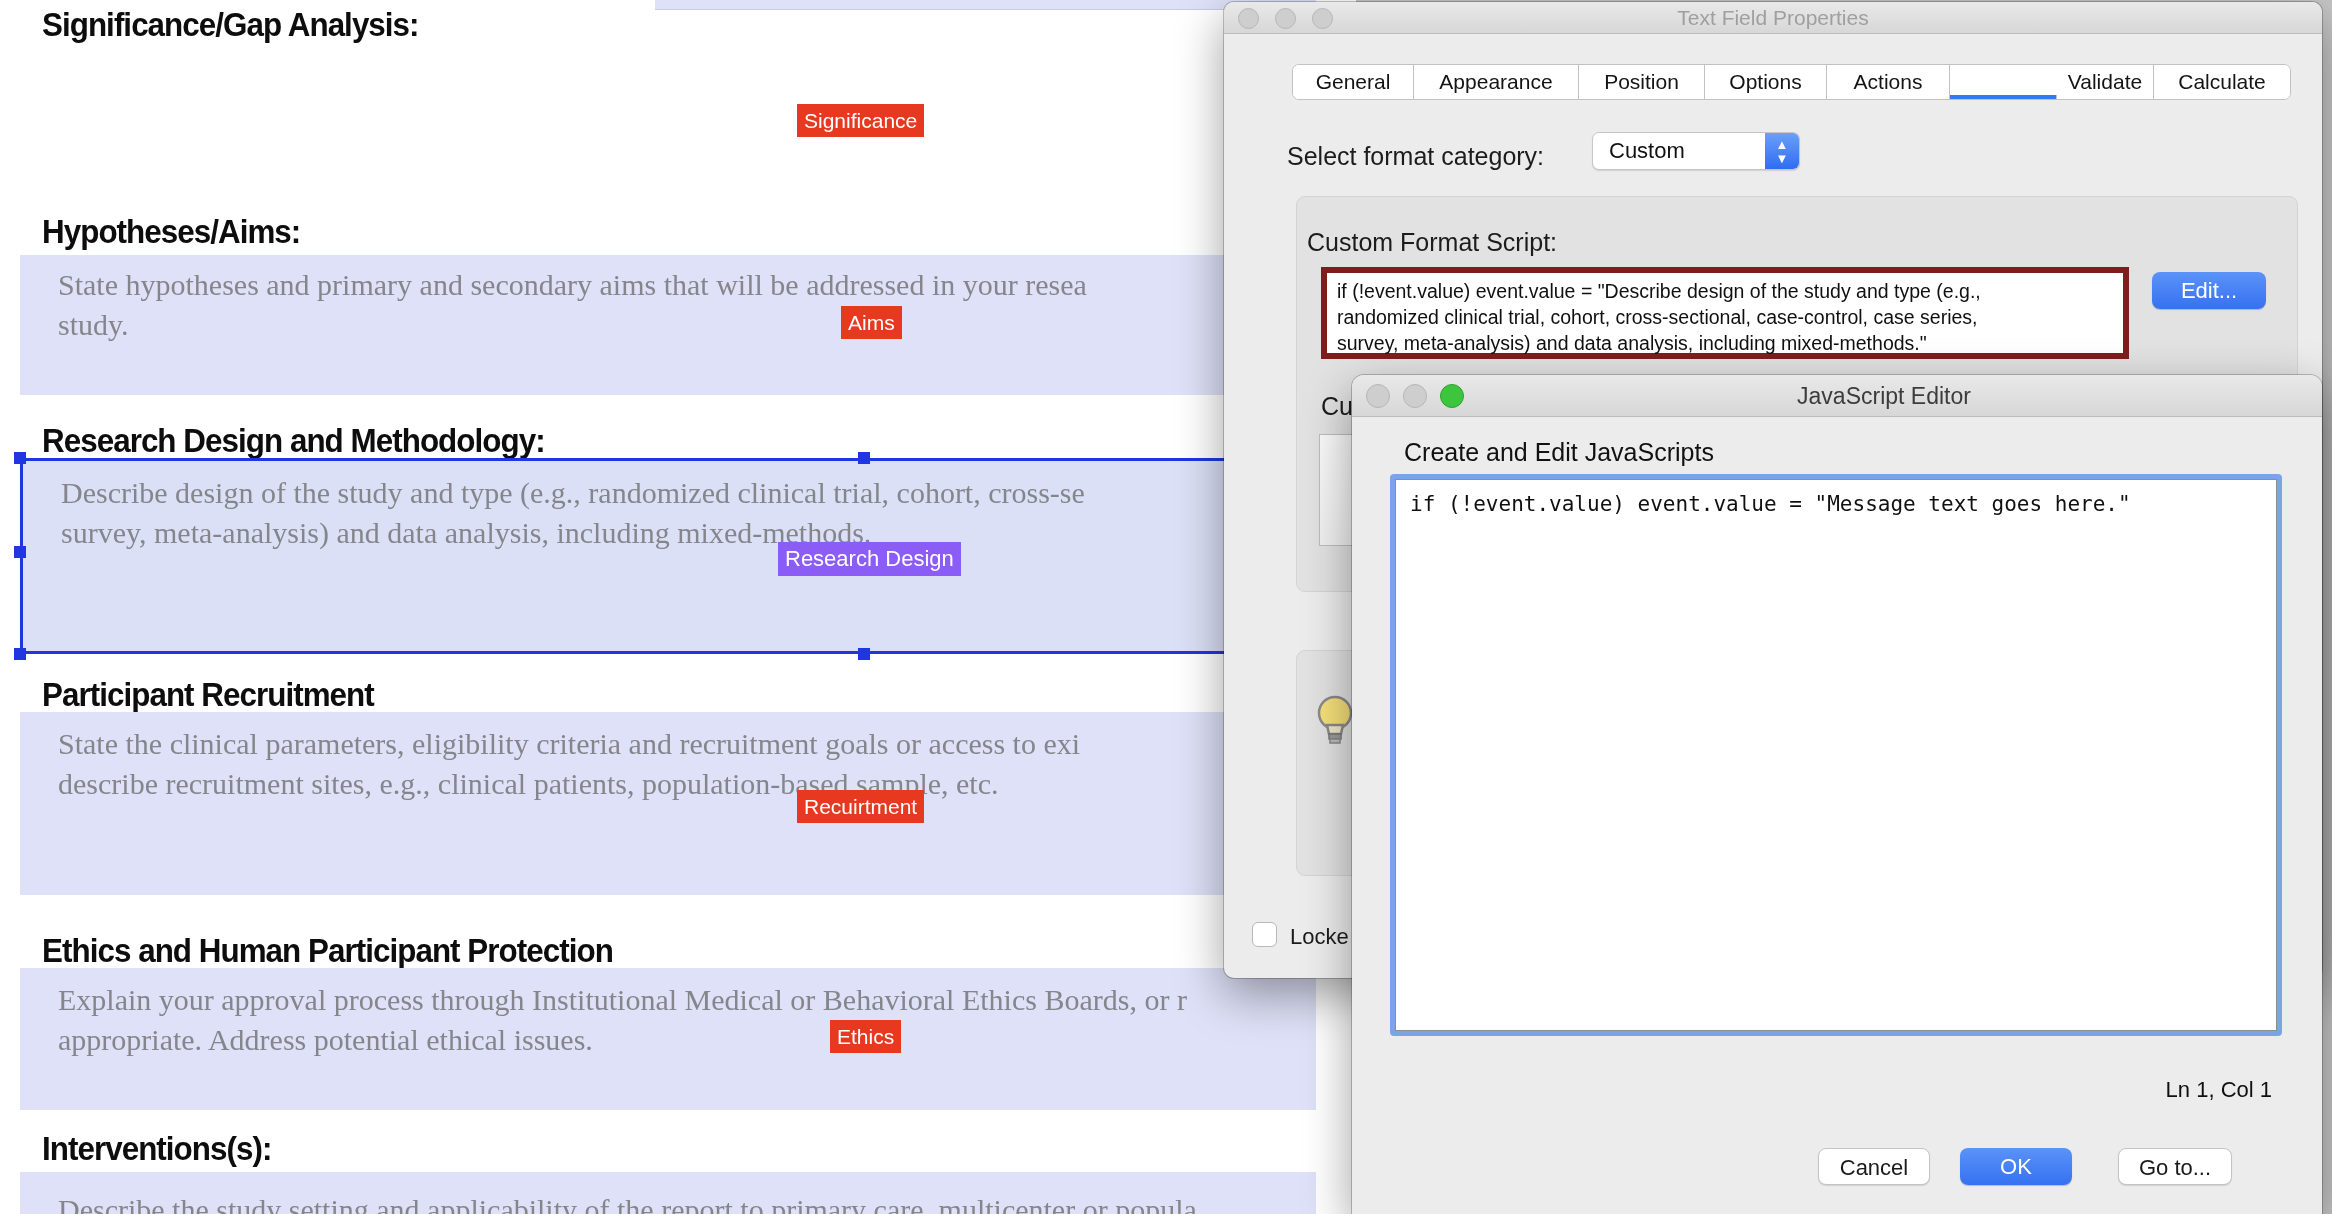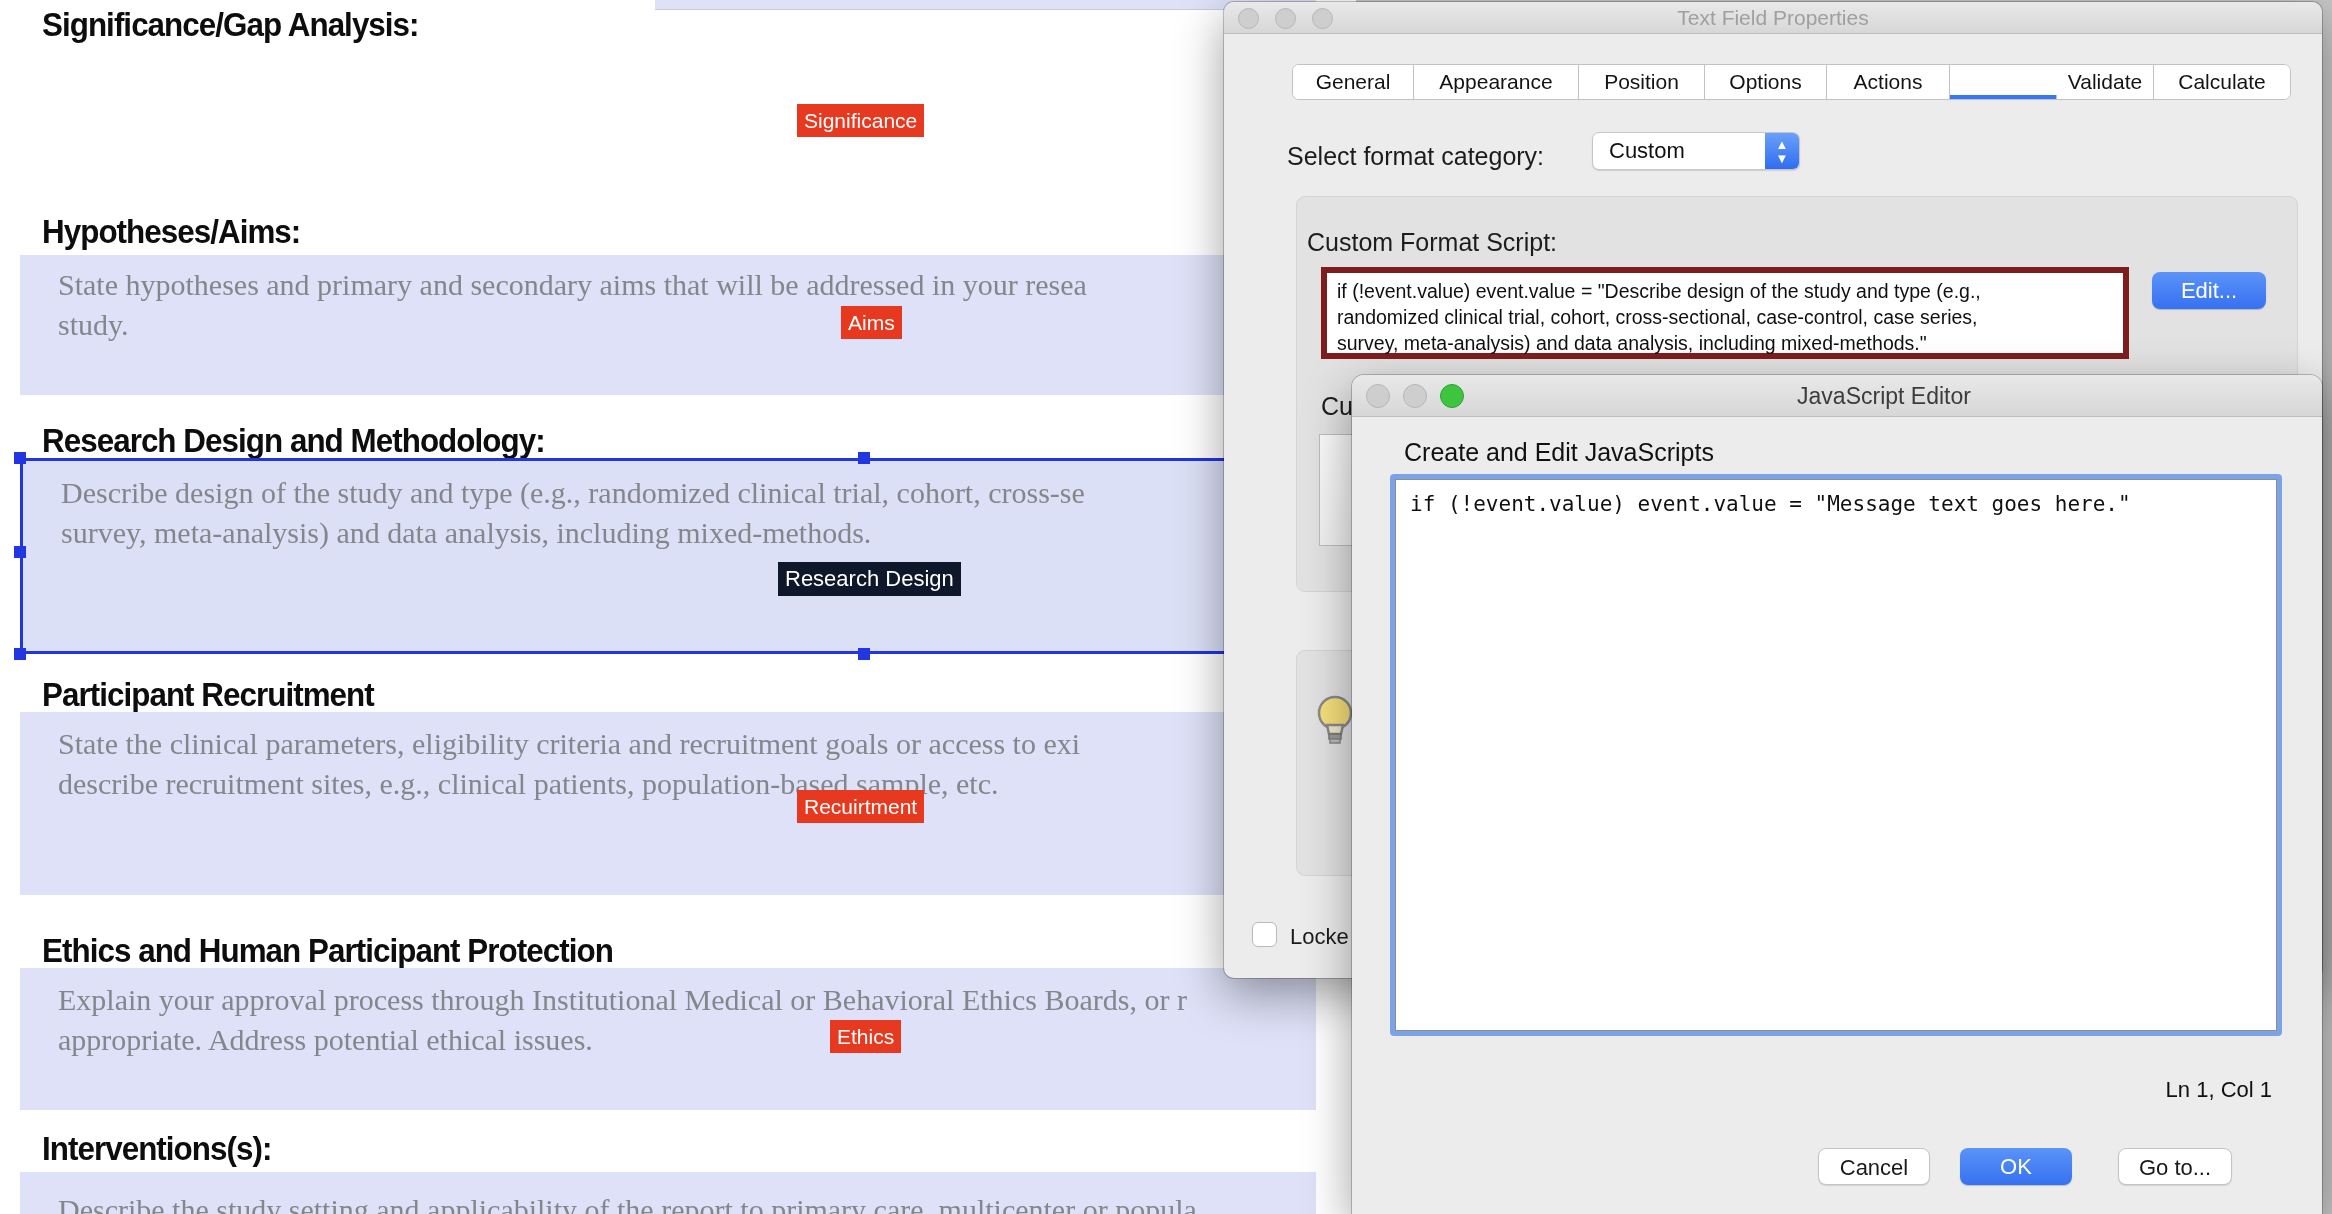--- a/index.html
+++ b/index.html
@@ -6,21 +6,21 @@
   body{width:2332px;height:1214px;background:#c6c6c6;font-family:"Liberation Sans",sans-serif;overflow:hidden;}
   #canvas{position:relative;width:2332px;height:1214px;overflow:hidden;}
 
   
   #doc{position:absolute;left:0;top:0;width:1356px;height:1214px;background:#ffffff;overflow:hidden;}
   .doc-heading{position:absolute;left:42px;font-weight:bold;font-size:33px;color:#0d0d0d;letter-spacing:-1px;transform:scaleX(.95);transform-origin:0 0;white-space:nowrap;}
   .doc-field{position:absolute;left:20px;width:1296px;background:#dee1f7;overflow:hidden;}
   .doc-field .ftext{padding-left:38px;font-family:"Liberation Serif","DejaVu Serif",serif;font-size:30px;line-height:40px;color:#84868c;white-space:nowrap;}
   .doc-field.selected{border:3px solid #2135e0;background:#dce0f6;}
   .flabel{position:absolute;background:#e6391f;color:#fff;font-size:21px;line-height:27px;padding:3px 7px;white-space:nowrap;}
-  .flabel.blue{background:#0f172a;font-size:22px;line-height:28px;margin-top:20px;}
+  .flabel.blue{background:#8b5cf6;font-size:22px;line-height:28px;}
   .handle{position:absolute;width:12px;height:12px;background:#2135e0;}
 
   
   .window{position:absolute;background:#ececec;box-shadow:0 16px 48px rgba(0,0,0,.38),0 0 0 1px rgba(0,0,0,.22);}
   .titlebar{position:absolute;left:0;top:0;width:100%;background:linear-gradient(#e9e9e9,#d7d7d7);border-bottom:1px solid #bcbcbc;box-sizing:border-box;}
   .tl-title{position:absolute;width:100%;text-align:center;white-space:nowrap;}
   .light{position:absolute;border-radius:50%;box-sizing:border-box;}
   .light.gray{background:#cecece;border:1px solid #b6b6b6;}
   .light.green{background:#3ec53e;border:1px solid #2ea232;}
 

